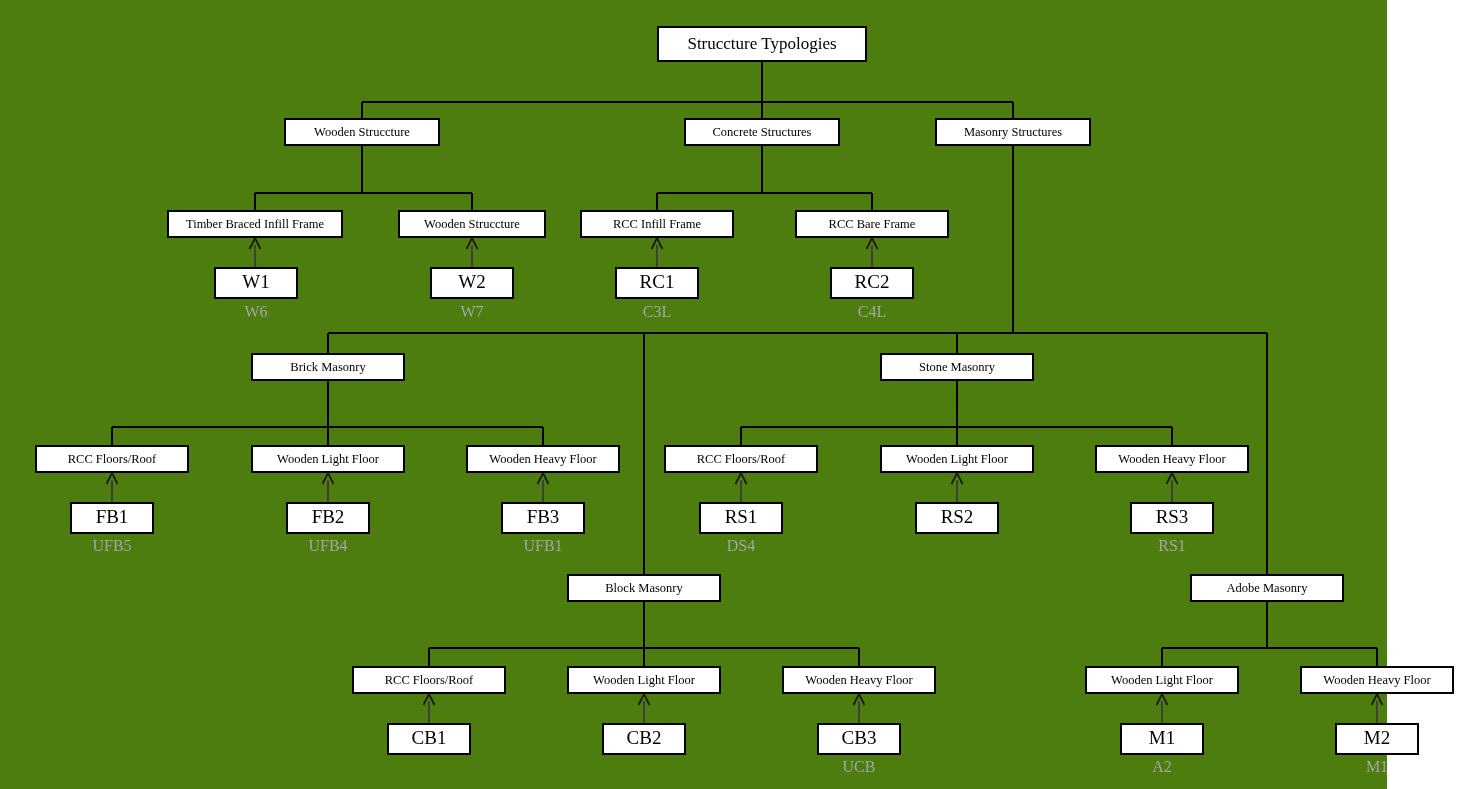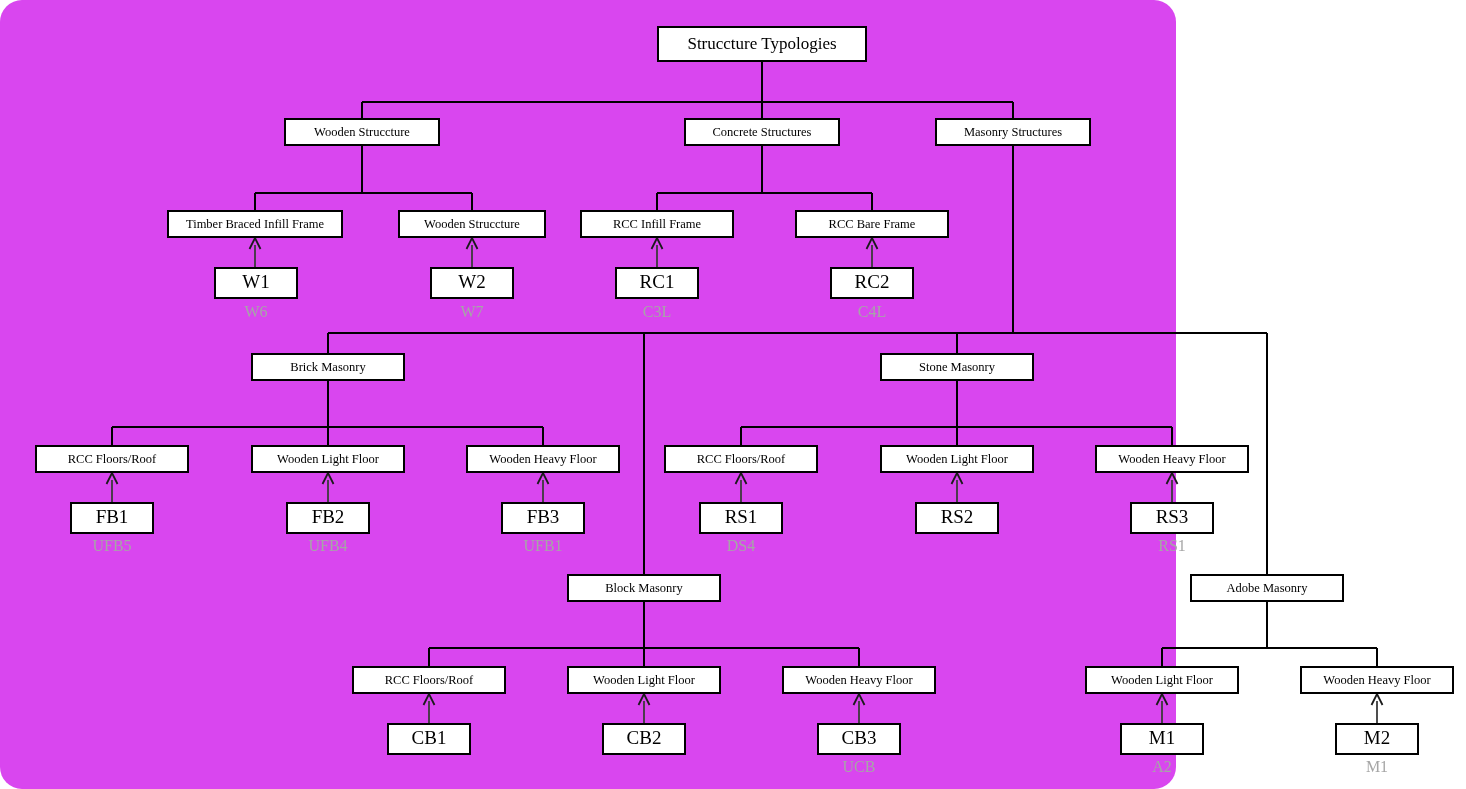--- a/index.html
+++ b/index.html
@@ -9,24 +9,23 @@
     background: #ffffff;
   }
   body {
     width: 1466px;
     height: 789px;
     font-family: "Liberation Serif", "DejaVu Serif", serif;
     overflow: hidden;
   }
   #diagram-root {
     position: relative;
-    width: 1176px;
+    width: 1387px;
     height: 789px;
-    background: #d946ef;
-    border-radius: 22px;
+    background: #4d7c0f;
   }
   svg#tree-svg {
     position: absolute;
     left: 0;
     top: 0;
     width: 1466px;
     height: 789px;
     display: block;
   }
   .node-box {

